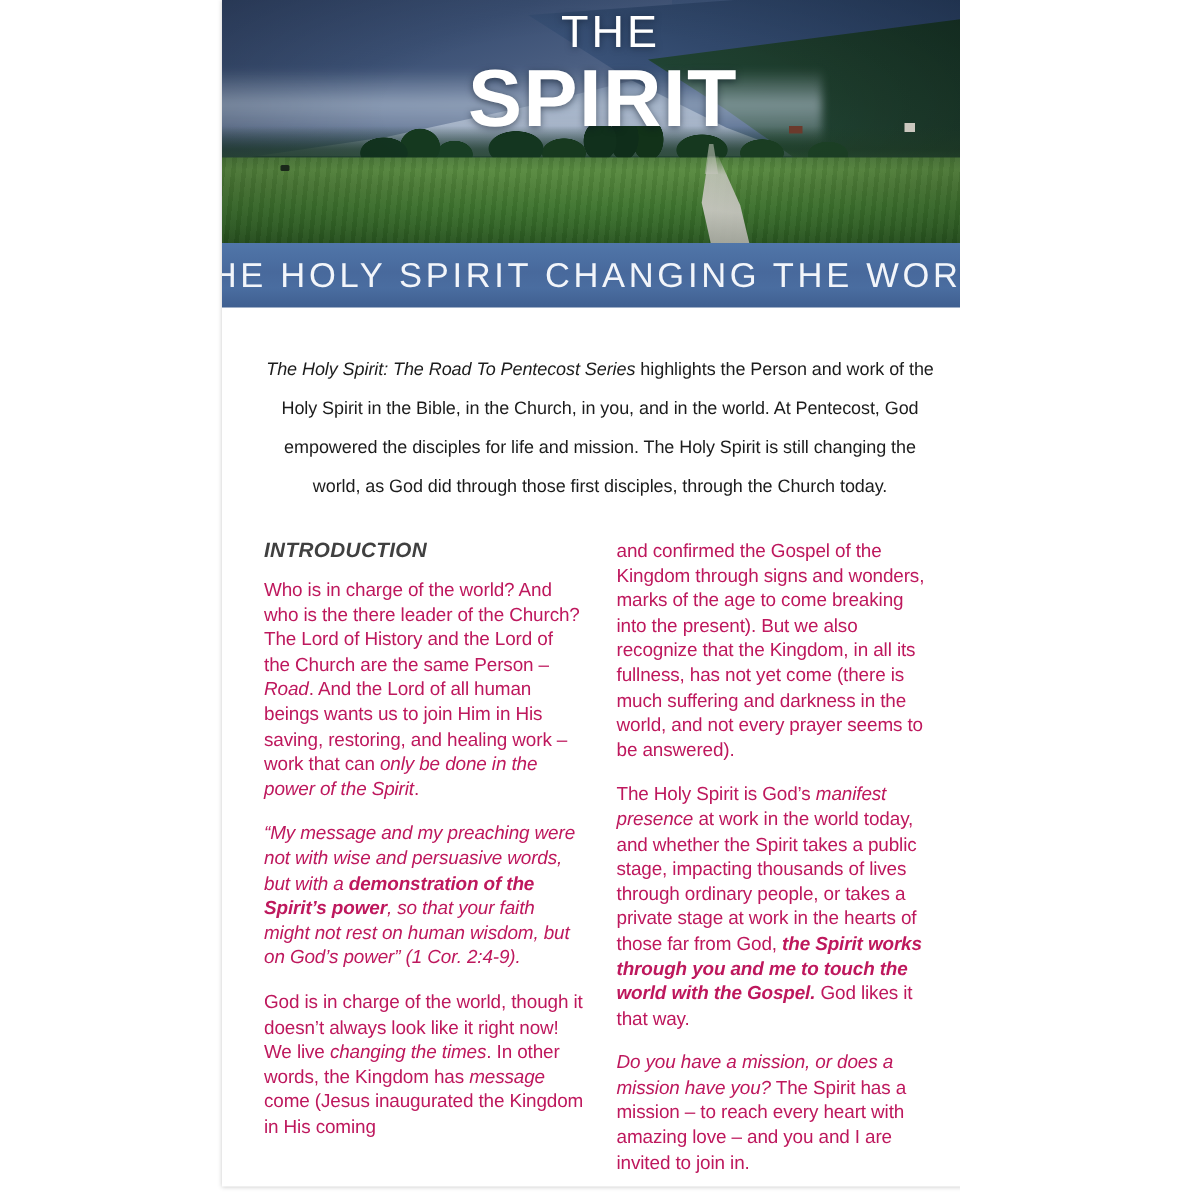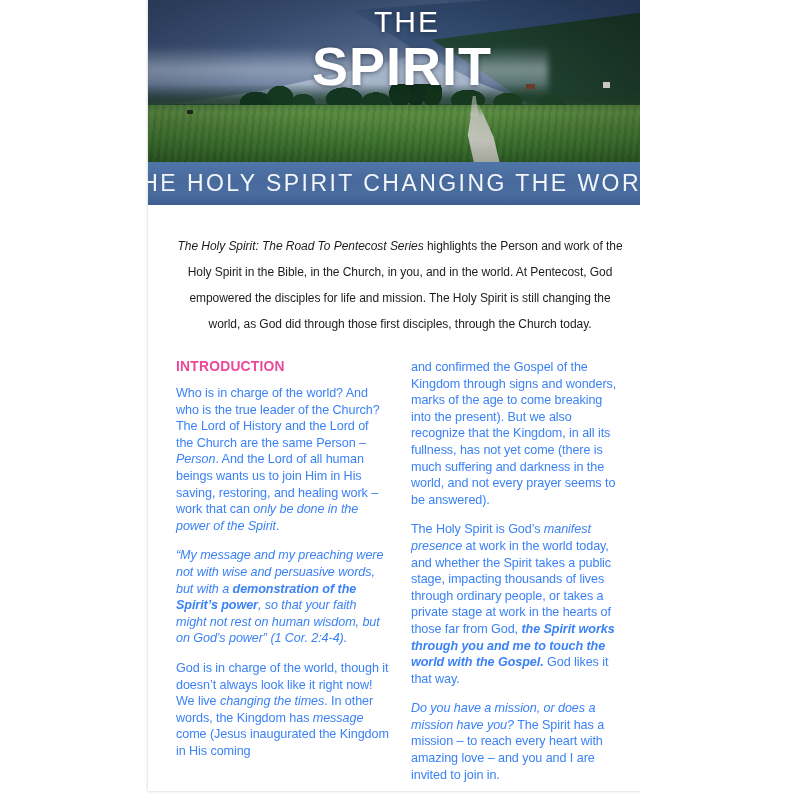--- a/index.html
+++ b/index.html
@@ -230,29 +230,30 @@
   .columns {
     display: flex;
     gap: 22px;
     padding: 0 2px;
   }
   .col { width: 215px; }
 
   .sec-head {
     font-size: 13.8px;
     font-weight: bold;
-    color: #ec4899;
+    color: #404040;
     letter-spacing: .25px;
     margin: 0 0 11px 0;
+    font-style: italic;
   }
 
   .col p {
     font-size: 12.6px;
     line-height: 16.6px;
-    color: #3b82f6;
+    color: #be185d;
     margin: 0 0 13px 0;
     letter-spacing: -0.08px;
   }
   .col p:last-child { margin-bottom: 0; }
 
   .col p i { font-style: italic; }
   .col p b { font-weight: bold; }
   .col p .bi { font-style: italic; font-weight: bold; }
   .quote { font-style: italic; }
   .quote b { font-weight: bold; font-style: italic; }
@@ -291,23 +292,23 @@
 
     <div class="body-wrap">
 
       <p class="lede"><i>The Holy Spirit: The Road To Pentecost Series</i><span> highlights the Person and work of the Holy Spirit in the Bible, in the Church, in you, and in the world. At Pentecost, God empowered the disciples for life and mission. The Holy Spirit is still changing the world, as God did through those first disciples, through the Church today.</span></p>
 
       <div class="columns">
 
         <div class="col">
           <div class="sec-head">INTRODUCTION</div>
 
-          <p><span>Who is in charge of the world? And who is the true leader of the Church? The Lord of History and the Lord of the Church are the same Person – </span><i>Person</i><span>. And the Lord of all human beings wants us to join Him in His saving, restoring, and healing work – work that can </span><i>only be done in the power of the Spirit</i><span>.</span></p>
-
-          <p class="quote"><span>“My message and my preaching were not with wise and persuasive words, but with a </span><b>demonstration of the Spirit’s power</b><span>, so that your faith might not rest on human wisdom, but on God’s power” (1 Cor. 2:4-4).</span></p>
+          <p><span>Who is in charge of the world? And who is the there leader of the Church? The Lord of History and the Lord of the Church are the same Person – </span><i>Road</i><span>. And the Lord of all human beings wants us to join Him in His saving, restoring, and healing work – work that can </span><i>only be done in the power of the Spirit</i><span>.</span></p>
+
+          <p class="quote"><span>“My message and my preaching were not with wise and persuasive words, but with a </span><b>demonstration of the Spirit’s power</b><span>, so that your faith might not rest on human wisdom, but on God’s power” (1 Cor. 2:4-9).</span></p>
 
           <p><span>God is in charge of the world, though it doesn’t always look like it right now! We live </span><i>changing the times</i><span>. In other words, the Kingdom has </span><i>message</i><span> come (Jesus inaugurated the Kingdom in His coming</span></p>
         </div>
 
         <div class="col">
           <p>and confirmed the Gospel of the Kingdom through signs and wonders, marks of the age to come breaking into the present). But we also recognize that the Kingdom, in all its fullness, has not yet come (there is much suffering and darkness in the world, and not every prayer seems to be answered).</p>
 
           <p><span>The Holy Spirit is God’s </span><i>manifest presence</i><span> at work in the world today, and whether the Spirit takes a public stage, impacting thousands of lives through ordinary people, or takes a private stage at work in the hearts of those far from God, </span><span class="bi">the Spirit works through you and me to touch the world with the Gospel.</span><span> God likes it that way.</span></p>
 
           <p><i>Do you have a mission, or does a mission have you?</i><span> The Spirit has a mission – to reach every heart with amazing love – and you and I are invited to join in.</span></p>

